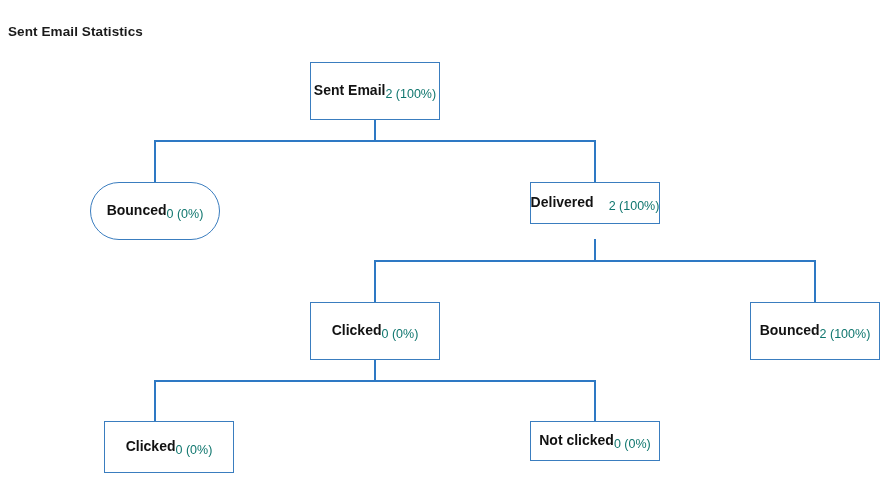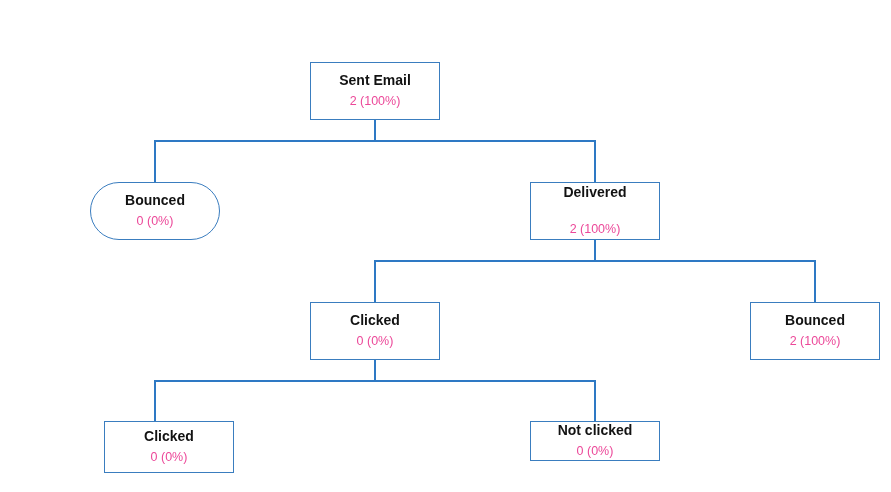--- a/index.html
+++ b/index.html
@@ -45,68 +45,68 @@
     height: 492px;
     pointer-events: none;
   }
 
   .node {
     position: absolute;
     box-sizing: border-box;
     border: 1px solid #3a7dbf;
     background: #ffffff;
     display: flex;
-    flex-direction: column;
     align-items: center;
     justify-content: center;
     text-align: center;
   }
 
   .node-label {
     font-size: 14px;
     font-weight: bold;
     color: #121212;
     line-height: 1.1;
     white-space: nowrap;
   }
 
   .node-value {
     margin-top: 7px;
     font-size: 12.5px;
     font-weight: normal;
-    color: #ec4899;
+    color: #0f766e;
     line-height: 1.1;
     white-space: nowrap;
   }
 </style>
 </head>
 <body>
 
 <div id="chart-root">
 
+  <div class="page-title">Sent Email Statistics</div>
 
   <svg class="connectors" width="891" height="492" viewBox="0 0 891 492" aria-hidden="true">
     <g id="connector-group" fill="none" stroke-width="2" stroke-linecap="square" stroke="#2e79c4">
         <path d="M 375 120 L 375 141 M 155 141 L 595 141 M 155 141 L 155 182 M 595 141 L 595 182"></path>
         <path d="M 595 240 L 595 261 M 375 261 L 815 261 M 375 261 L 375 302 M 815 261 L 815 302"></path>
         <path d="M 375 360 L 375 381 M 155 381 L 595 381 M 155 381 L 155 421 M 595 381 L 595 421"></path>
       </g>
   </svg>
 
   <div class="node" id="node-sent" style="left: 310px; top: 62px; width: 130px; height: 58px; border-color: rgb(58, 125, 191);">
     <span class="node-label">Sent Email</span>
     <span class="node-value">2 (100%)</span>
   </div>
 
   <div class="node" id="node-bounced" style="left: 90px; top: 182px; width: 130px; height: 58px; border-color: rgb(58, 125, 191); border-radius: 29px;">
     <span class="node-label">Bounced</span>
     <span class="node-value">0 (0%)</span>
   </div>
 
-  <div class="node" id="node-delivered" style="left: 530px; top: 182px; width: 130px; height: 58px; border-color: rgb(58, 125, 191); gap: 15px;">
+  <div class="node" id="node-delivered" style="left: 530px; top: 182px; width: 130px; height: 42px; border-color: rgb(58, 125, 191); gap: 15px;">
     <span class="node-label">Delivered</span>
     <span class="node-value">2 (100%)</span>
   </div>
 
   <div class="node" id="node-opened" style="left: 310px; top: 302px; width: 130px; height: 58px; border-color: rgb(58, 125, 191);">
     <span class="node-label">Clicked</span>
     <span class="node-value">0 (0%)</span>
   </div>
 
   <div class="node" id="node-unopened" style="left: 750px; top: 302px; width: 130px; height: 58px; border-color: rgb(58, 125, 191);">

